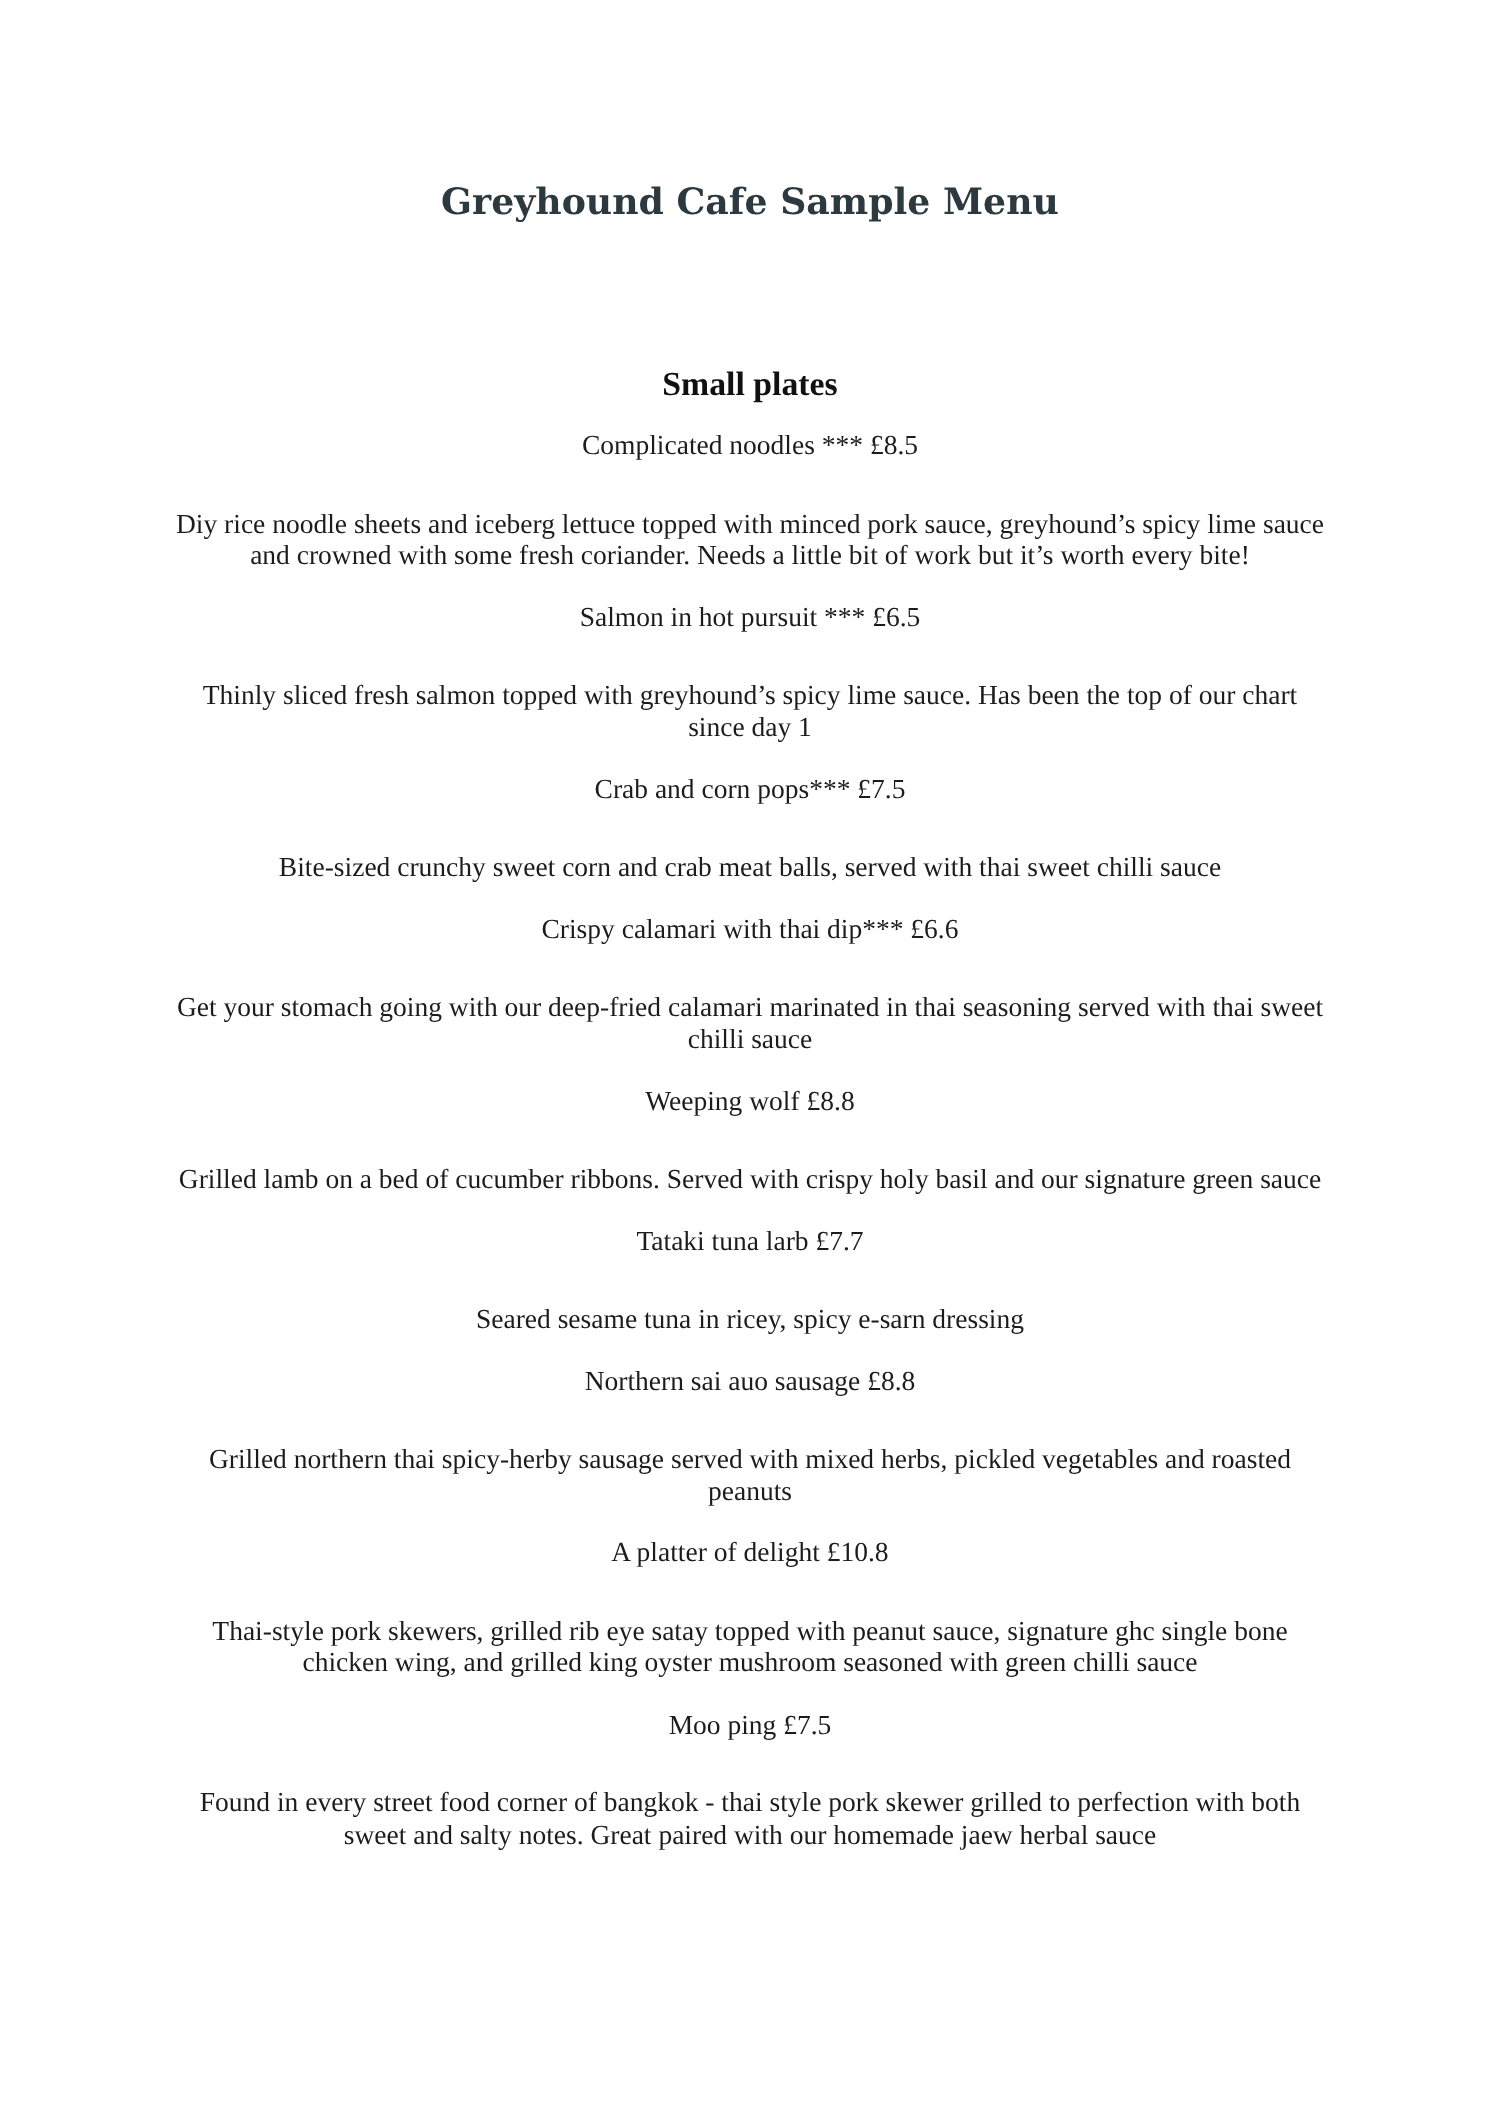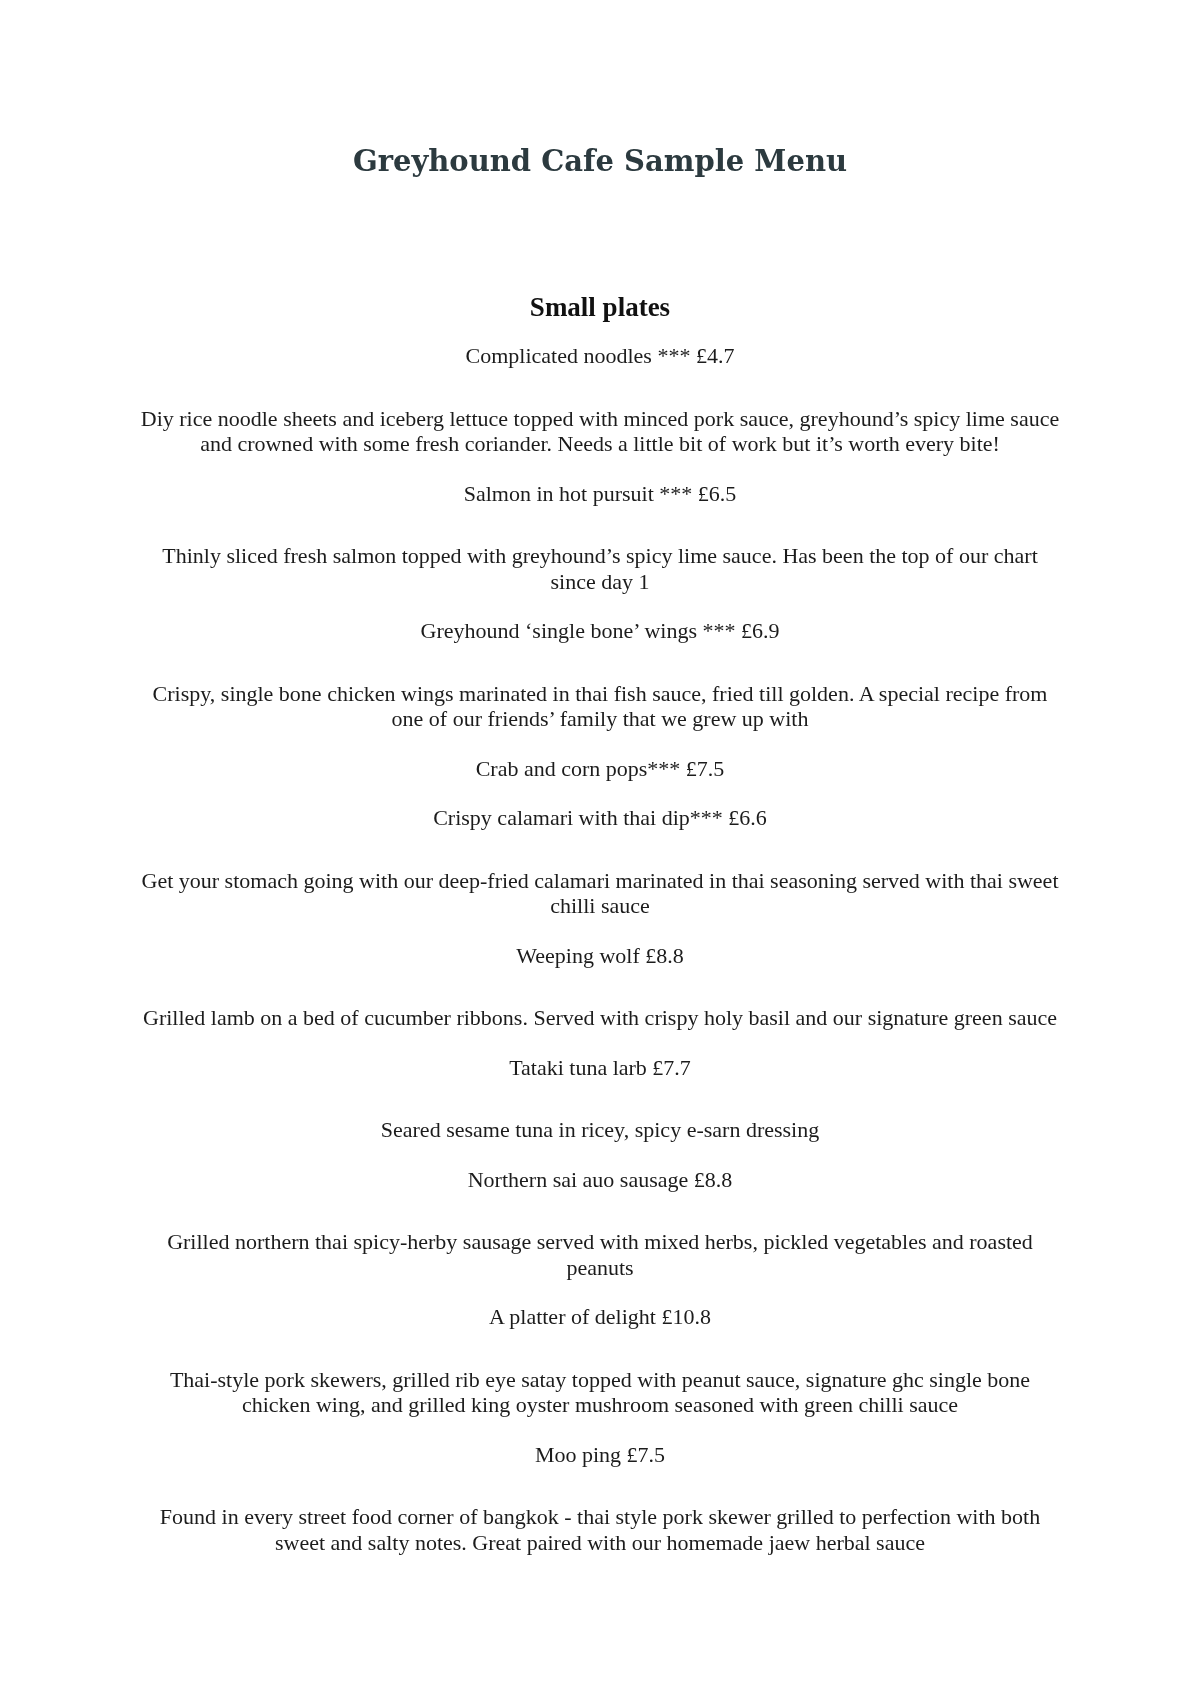--- a/index.html
+++ b/index.html
@@ -73,33 +73,30 @@
 </head>
 <body>
 
 <div class="page">
   <h1 class="title">Greyhound Cafe Sample Menu</h1>
 
   <h2 class="section-heading">Small plates</h2>
 
   <div class="items">
     <div class="item">
-      <span class="item-name">Complicated noodles *** £4.7</span>
+      <span class="item-name">Complicated noodles *** £8.5</span>
       <span class="item-desc">Diy rice noodle sheets and iceberg lettuce topped with minced pork sauce, greyhound’s spicy lime sauce and crowned with some fresh coriander. Needs a little bit of work but it’s worth every bite!</span>
     </div>
     <div class="item">
       <span class="item-name">Salmon in hot pursuit *** £6.5</span>
       <span class="item-desc">Thinly sliced fresh salmon topped with greyhound’s spicy lime sauce. Has been the top of our chart since day 1</span>
     </div>
     <div class="item">
-      <span class="item-name">Greyhound ‘single bone’ wings *** £6.9</span>
-      <span class="item-desc">Crispy, single bone chicken wings marinated in thai fish sauce, fried till golden. A special recipe from one of our friends’ family that we grew up with</span>
-    </div>
-    <div class="item">
       <span class="item-name">Crab and corn pops*** £7.5</span>
+      <span class="item-desc">Bite-sized crunchy sweet corn and crab meat balls, served with thai sweet chilli sauce</span>
     </div>
     <div class="item">
       <span class="item-name">Crispy calamari with thai dip*** £6.6</span>
       <span class="item-desc">Get your stomach going with our deep-fried calamari marinated in thai seasoning served with thai sweet chilli sauce</span>
     </div>
     <div class="item">
       <span class="item-name">Weeping wolf £8.8</span>
       <span class="item-desc">Grilled lamb on a bed of cucumber ribbons. Served with crispy holy basil and our signature green sauce</span>
     </div>
     <div class="item">

